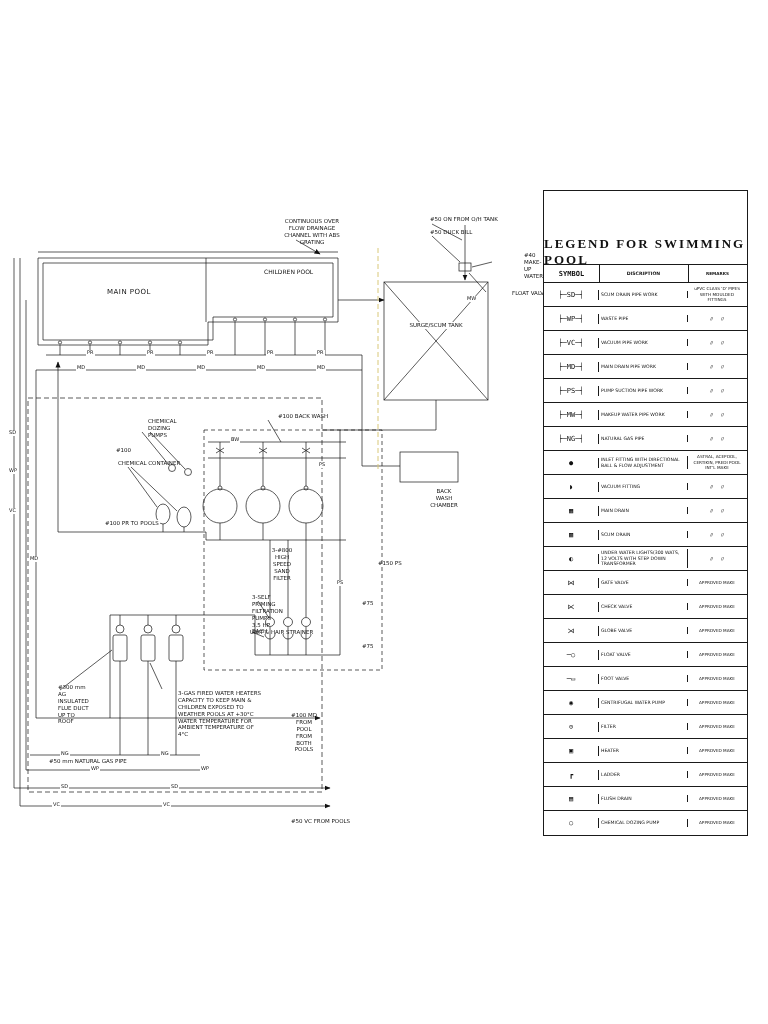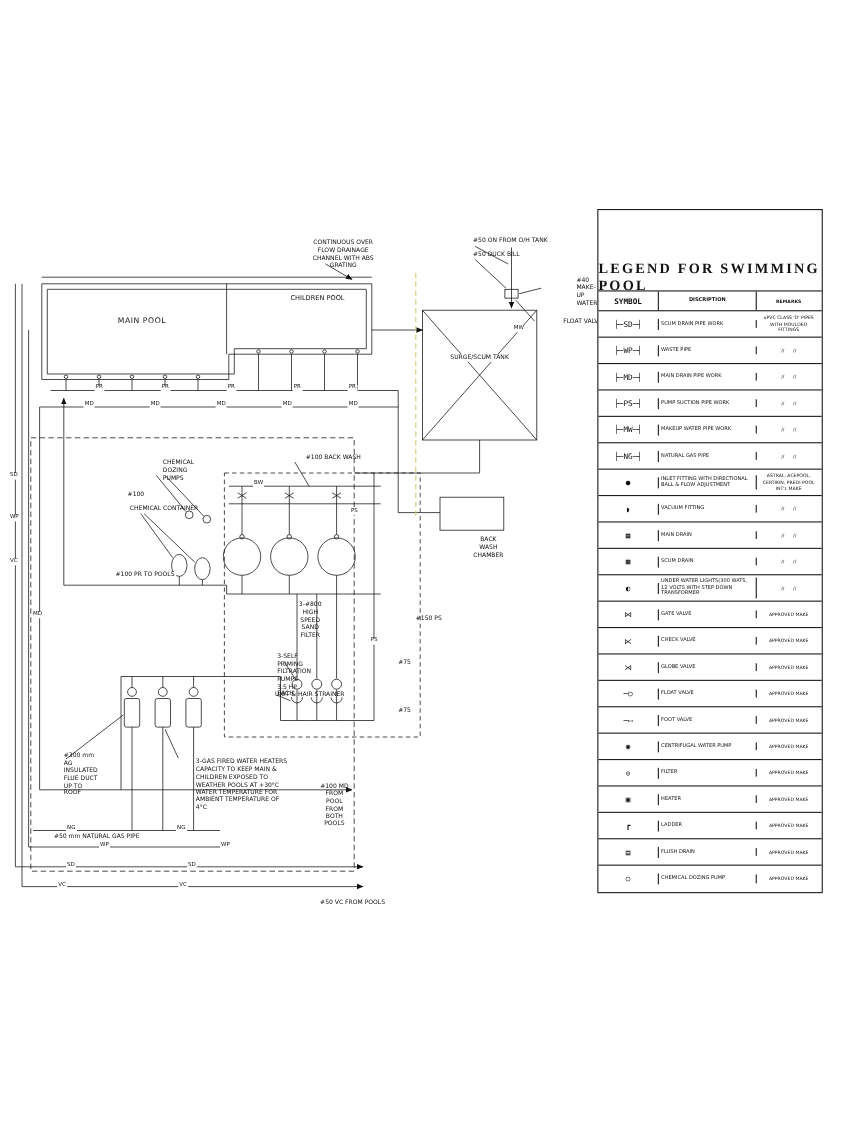--- a/index.html
+++ b/index.html
@@ -8,21 +8,21 @@
   .page { position:absolute; inset:0; background:#fff; }
   svg.diagram { position:absolute; left:0; top:0; }
   .lbl { position:absolute; font-size:5.5px; line-height:1.25; color:#111;padding-left:32px; }
   .lbl.c { text-align:center; }
   .lbl.bg { background:#fff; padding:0 1px; }
   .pipe-tag { position:absolute; font-size:5px; line-height:1.1; background:#fff; padding:0 1px; color:#111; }
   
   .legend { position:absolute; left:543px; top:190px; width:205px; border:1.5px solid #1a1a1a; background:#fff; }
   .legend-title { height:26px; border-bottom:1.5px solid #1a1a1a; display:flex; align-items:center; justify-content:center;
                   font-family:"Liberation Serif", serif; font-weight:bold; font-size:13px; letter-spacing:2px;margin-top:48px; }
-  .legend-header { display:flex; height:18px; border-bottom:1px solid #1a1a1a; font-size:7px; font-weight:bold; }
+  .legend-header { display:flex; height:18px; border-bottom:1px solid #1a1a1a; font-size:7px; font-weight:bold;justify-content:center; }
   .legend-header > div { display:flex; align-items:center; justify-content:center; border-right:1px solid #1a1a1a; }
   .legend-header > div:last-child { border-right:none; }
   .legend-row { display:flex; height:24px; border-bottom:1px solid #1a1a1a;align-items:center; }
   .legend-row:last-child { border-bottom:none; }
   .legend-row > div { display:flex; align-items:center; border-right:1px solid #1a1a1a; padding:1px 2px; }
   .legend-row > div:last-child { border-right:none; }
   .col-sym  { width:55px; justify-content:center; font-family:"DejaVu Sans Mono", monospace; font-size:7px; }
   .col-desc { width:89px; justify-content:flex-start; text-align:left; font-size:4.6px; line-height:1.3; }
   .col-rem  { width:58px; justify-content:center; text-align:center; font-size:4.2px; line-height:1.3; }
 </style>
@@ -237,20 +237,25 @@
         <div class="col-sym">├─SD─┤</div>
         <div class="col-desc">SCUM DRAIN PIPE WORK</div>
         <div class="col-rem">uPVC CLASS 'D' PIPES WITH MOULDED FITTINGS</div>
       </div>
     <div class="legend-row">
         <div class="col-sym">├─WP─┤</div>
         <div class="col-desc">WASTE PIPE</div>
         <div class="col-rem">//&nbsp;&nbsp;&nbsp;&nbsp;&nbsp;&nbsp;//</div>
       </div>
     <div class="legend-row">
+        <div class="col-sym">├─VC─┤</div>
+        <div class="col-desc">VACUUM PIPE WORK</div>
+        <div class="col-rem">//&nbsp;&nbsp;&nbsp;&nbsp;&nbsp;&nbsp;//</div>
+      </div>
+    <div class="legend-row">
         <div class="col-sym">├─MD─┤</div>
         <div class="col-desc">MAIN DRAIN PIPE WORK</div>
         <div class="col-rem">//&nbsp;&nbsp;&nbsp;&nbsp;&nbsp;&nbsp;//</div>
       </div>
     <div class="legend-row">
         <div class="col-sym">├─PS─┤</div>
         <div class="col-desc">PUMP SUCTION PIPE WORK</div>
         <div class="col-rem">//&nbsp;&nbsp;&nbsp;&nbsp;&nbsp;&nbsp;//</div>
       </div>
     <div class="legend-row">

